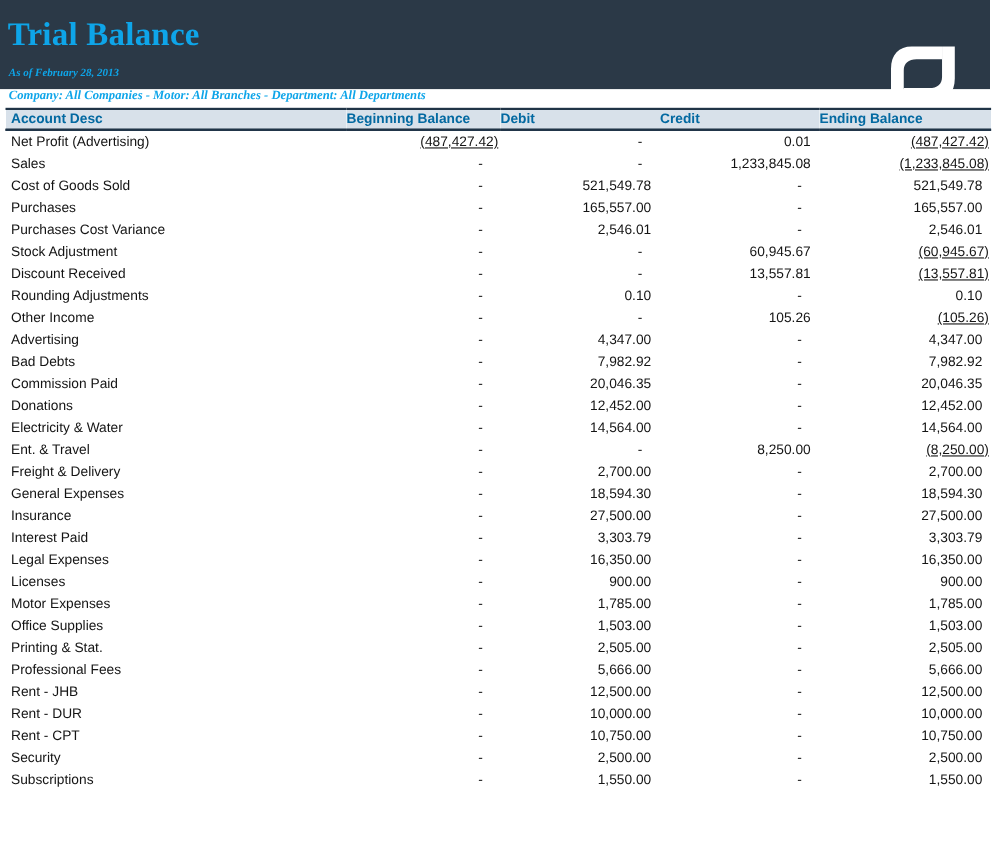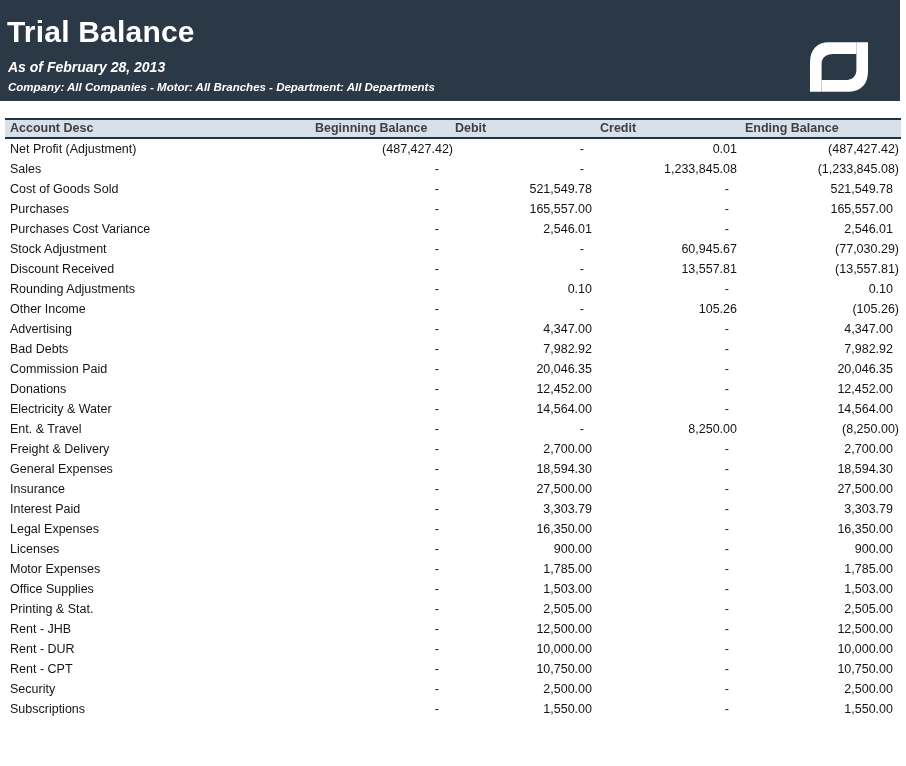--- a/index.html
+++ b/index.html
@@ -11,38 +11,39 @@
   body {
     width: 906px;
     height: 766px;
     overflow: hidden;
     position: relative;
   }
   
   .banner {
     position: relative;
     width: 900px;
-    height: 101px;
+    height: 81px;
     background: #2b3947;
-    color: #ffffff;
+    color: #0ea5e9;
+    font-family: Liberation Serif, serif;
   }
   .banner-title {
     position: absolute;
     left: 7px;
     top: 14px;
     font-size: 30px;
     font-weight: 600;
     letter-spacing: 0.2px;
     line-height: 36px;
   }
   .banner-asof {
     position: absolute;
     left: 8px;
     top: 60px;
-    font-size: 14px;
+    font-size: 10px;
     font-weight: bold;
     font-style: italic;
     line-height: 14px;
   }
   .banner-filters {
     position: absolute;
     left: 8px;
     top: 80px;
     font-size: 11.5px;
     font-weight: bold;
@@ -63,21 +64,21 @@
     margin: 17px 5px 0 5px;
     width: 896px;
   }
   table {
     width: 896px;
     border-collapse: collapse;
     table-layout: fixed;
   }
   thead th {
     background: #d8e1ea;
-    color: #404040;
+    color: #0369a1;
     font-size: 12.5px;
     font-weight: bold;
     height: 17px;
     line-height: 17px;
     padding: 0;
     border-top: 2px solid #203447;
     border-bottom: 2px solid #203447;
     white-space: nowrap;
     overflow: hidden;
   }
@@ -88,21 +89,21 @@
     font-size: 12.5px;
     color: #141414;
     height: 20px;
     line-height: 20px;
     padding: 0;
     white-space: nowrap;
     overflow: hidden;
   }
   tbody td.desc { text-align: left; padding-left: 5px; }
   tbody td.num  { text-align: right; padding-right: 8px; }
-  tbody td.num.neg  { padding-right: 2px; }  
+  tbody td.num.neg  { padding-right: 2px; text-decoration: underline; }  
   tbody td.num.dash { padding-right: 16px; } 
 </style>
 </head>
 <body>
 
 <div class="banner">
   <div class="banner-title">Trial Balance</div>
   <div class="banner-asof">As of February 28, 2013</div>
   <div class="banner-filters">Company: All Companies - Motor: All Branches - Department: All Departments</div>
   <div class="banner-logo">
@@ -126,21 +127,21 @@
       <tr>
         <th class="left">Account Desc</th>
         <th class="num-h">Beginning Balance</th>
         <th class="num-h">Debit</th>
         <th class="num-h">Credit</th>
         <th class="num-h">Ending Balance</th>
       </tr>
     </thead>
     <tbody>
         <tr>
-          <td class="desc">Net Profit (Adjustment)</td>
+          <td class="desc">Net Profit (Advertising)</td>
           <td class="num neg">(487,427.42)</td>
           <td class="num dash">-</td>
           <td class="num">0.01</td>
           <td class="num neg">(487,427.42)</td>
         </tr>
         <tr>
           <td class="desc">Sales</td>
           <td class="num dash">-</td>
           <td class="num dash">-</td>
           <td class="num">1,233,845.08</td>
@@ -165,21 +166,21 @@
           <td class="num dash">-</td>
           <td class="num">2,546.01</td>
           <td class="num dash">-</td>
           <td class="num">2,546.01</td>
         </tr>
         <tr>
           <td class="desc">Stock Adjustment</td>
           <td class="num dash">-</td>
           <td class="num dash">-</td>
           <td class="num">60,945.67</td>
-          <td class="num neg">(77,030.29)</td>
+          <td class="num neg">(60,945.67)</td>
         </tr>
         <tr>
           <td class="desc">Discount Received</td>
           <td class="num dash">-</td>
           <td class="num dash">-</td>
           <td class="num">13,557.81</td>
           <td class="num neg">(13,557.81)</td>
         </tr>
         <tr>
           <td class="desc">Rounding Adjustments</td>
@@ -292,20 +293,27 @@
           <td class="num">1,503.00</td>
           <td class="num dash">-</td>
           <td class="num">1,503.00</td>
         </tr>
         <tr>
           <td class="desc">Printing &amp; Stat.</td>
           <td class="num dash">-</td>
           <td class="num">2,505.00</td>
           <td class="num dash">-</td>
           <td class="num">2,505.00</td>
+        </tr>
+        <tr>
+          <td class="desc">Professional Fees</td>
+          <td class="num dash">-</td>
+          <td class="num">5,666.00</td>
+          <td class="num dash">-</td>
+          <td class="num">5,666.00</td>
         </tr>
         <tr>
           <td class="desc">Rent - JHB</td>
           <td class="num dash">-</td>
           <td class="num">12,500.00</td>
           <td class="num dash">-</td>
           <td class="num">12,500.00</td>
         </tr>
         <tr>
           <td class="desc">Rent - DUR</td>

